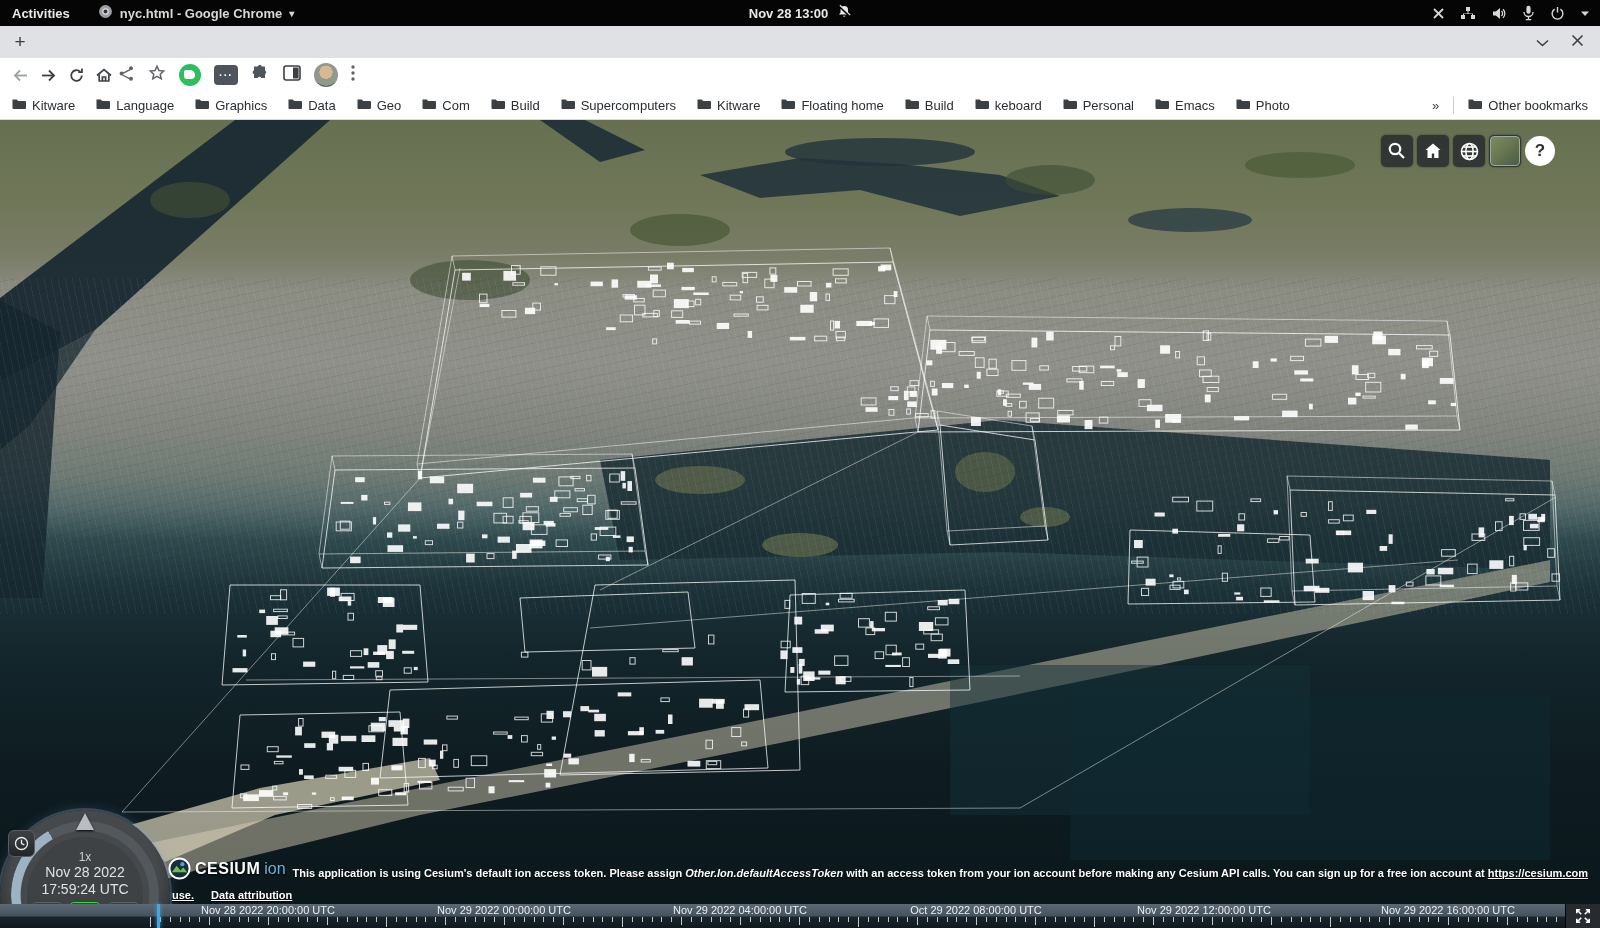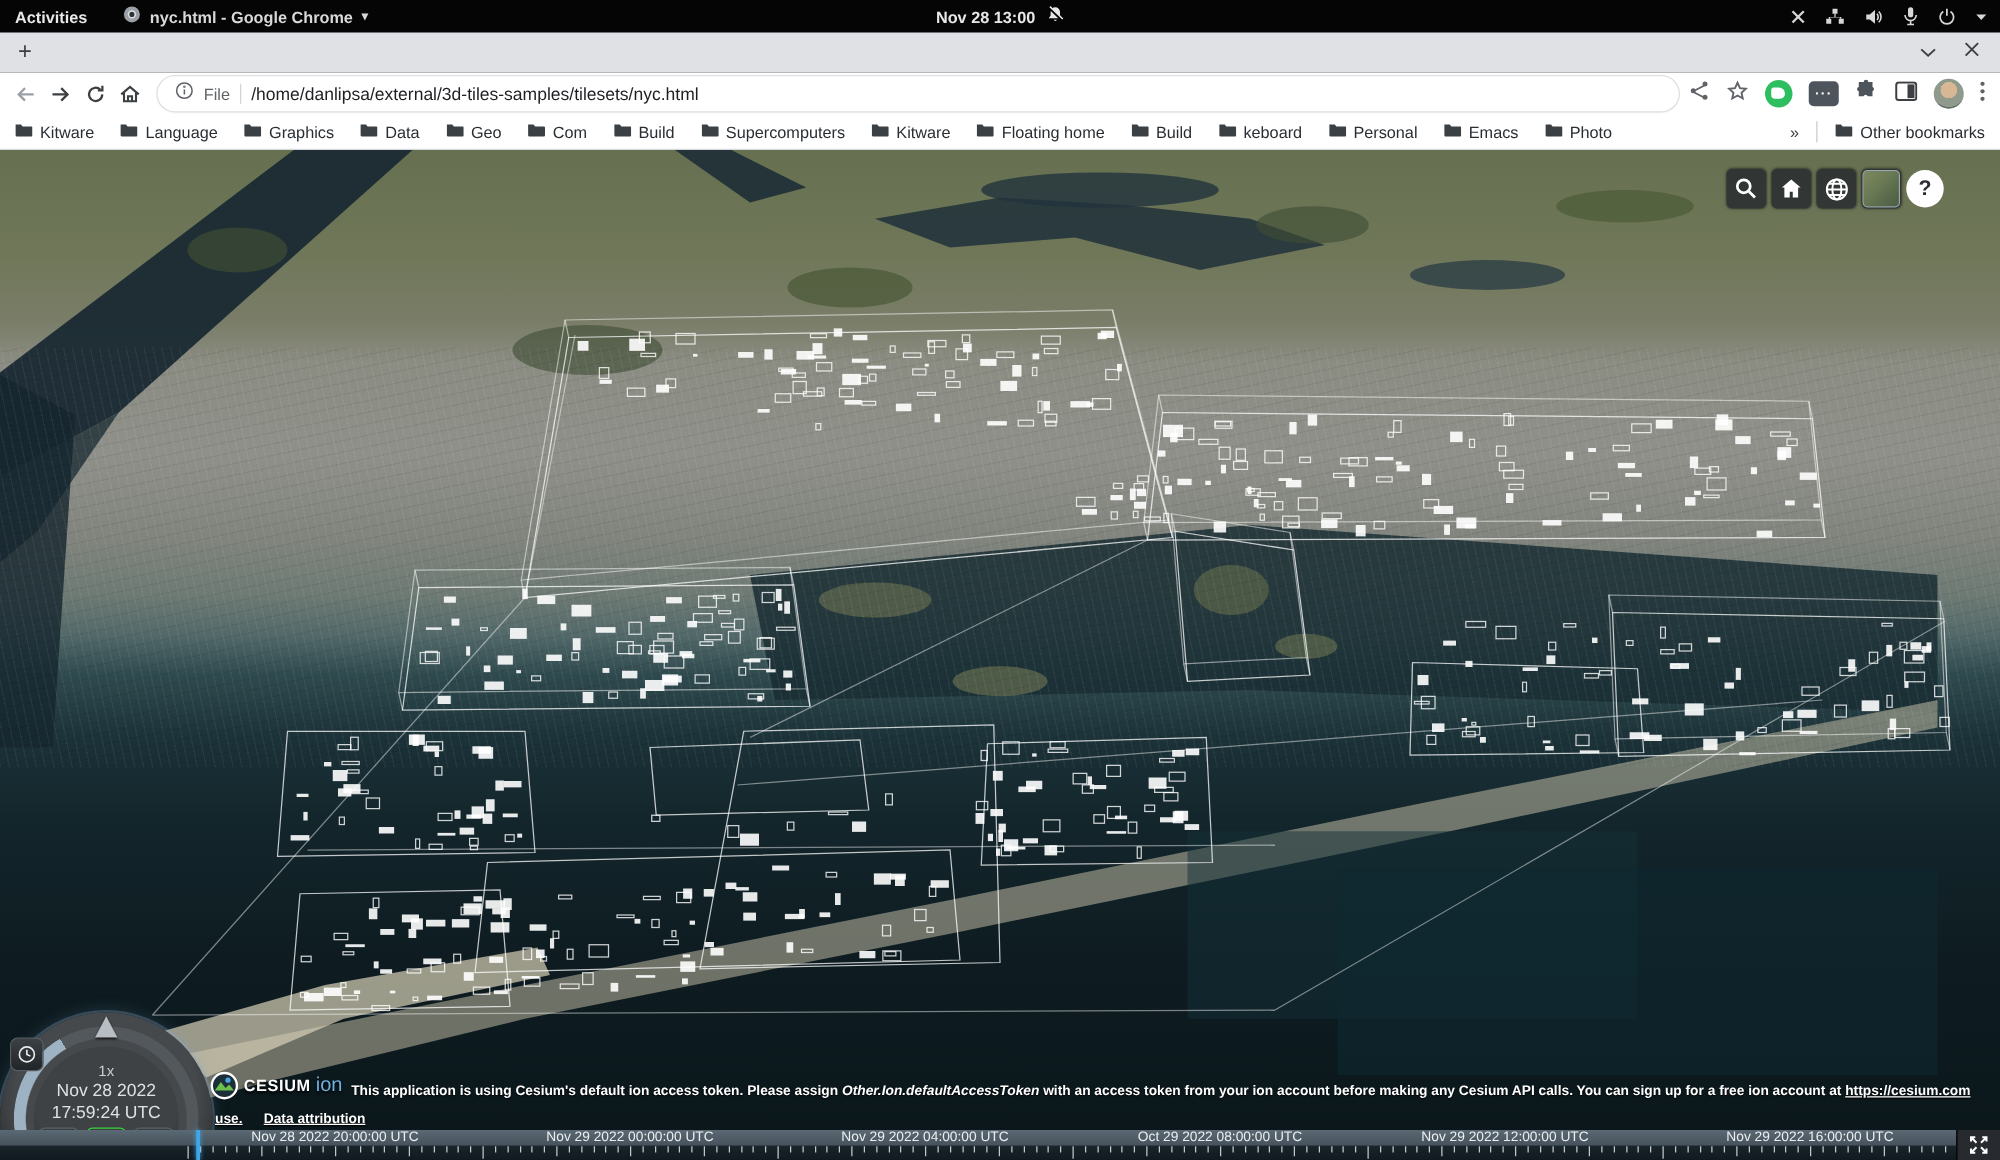--- a/index.html
+++ b/index.html
@@ -94,21 +94,21 @@
   .anim-btns{display:flex;gap:6px;margin-top:4px;}
   .anim-btn{width:30px;height:24px;border-radius:5px;border:1px solid #5b6064;
             background:linear-gradient(#3a3f43,#202427);display:grid;place-items:center;}
   .anim-btn.pause{border-color:#37d437;}
   .clock-btn{position:absolute;left:8px;top:20px;width:25px;height:25px;border-radius:6px;
              background:linear-gradient(#3c4145,#212528);border:1px solid #585d61;display:grid;place-items:center;}
 
   
   .credit{position:absolute;left:168px;top:737px;display:flex;align-items:flex-end;gap:7px;}
   .credit-logo{display:flex;align-items:center;gap:4px;}
-  .credit-brand{font-size:13px;font-weight:bold;color:#fff;letter-spacing:.5px;text-shadow:0 1px 2px #000;}
+  .credit-brand{font-size:16px;font-weight:bold;color:#fff;letter-spacing:.5px;text-shadow:0 1px 2px #000;}
   .credit-ion{font-size:16px;color:#6fb2e2;text-shadow:0 1px 2px #000;}
   .credit-text{font-size:11px;font-weight:bold;color:#fff;white-space:nowrap;
                text-shadow:0 1px 1px #000;padding-bottom:1px;}
   .credit-text .code{font-style:italic;}
   .credit-text a,.credit2 a{color:#fff;text-decoration:underline;}
   .credit2{position:absolute;left:172px;top:769px;font-size:11px;font-weight:bold;color:#fff;
            display:flex;gap:17px;text-shadow:0 1px 1px #000;}
 
   
   .timeline{position:absolute;left:0;bottom:0;width:1600px;height:24px;
@@ -228,32 +228,20 @@
           <polyline points="13.9,1.6 13.9,5.2 10.3,5.2" fill="none"></polyline>
         </svg>
     </span>
     <span class="nav-btn">
       <svg width="18" height="17" viewBox="0 0 18 17" fill="none" stroke="#3c4043" stroke-width="1.7">
           <path d="M2 8.5 9 2.5l7 6"></path>
           <path d="M4.2 7.2V14h9.6V7.2"></path>
           <path d="M7.4 14v-4h3.2v4"></path>
         </svg>
     </span>
-    <div class="omnibox">
-      <span>
-        <svg width="15" height="15" viewBox="0 0 16 16" fill="none" stroke="#5f6368" stroke-width="1.3">
-            <circle cx="8" cy="8" r="6.6"></circle>
-            <line x1="8" y1="7" x2="8" y2="11.4"></line>
-            <circle cx="8" cy="4.6" r="0.4" fill="#5f6368"></circle>
-          </svg>
-      </span>
-      <span class="scheme">File</span>
-      <span class="om-div"></span>
-      <span class="url">/home/danlipsa/external/3d-tiles-samples/tilesets/nyc.html</span>
-    </div>
     <div class="toolbar-right">
       <span>
         <svg width="17" height="17" viewBox="0 0 17 17" fill="#5f6368">
             <circle cx="13" cy="3.2" r="2"></circle>
             <circle cx="3.6" cy="8.5" r="2"></circle>
             <circle cx="13" cy="13.8" r="2"></circle>
             <path d="M4.8 7.6 11.8 4l.7 1.2-7 3.6zM4.8 9.4l7 3.6-.7 1.2-7-3.6z"></path>
           </svg>
       </span>
       <span>

